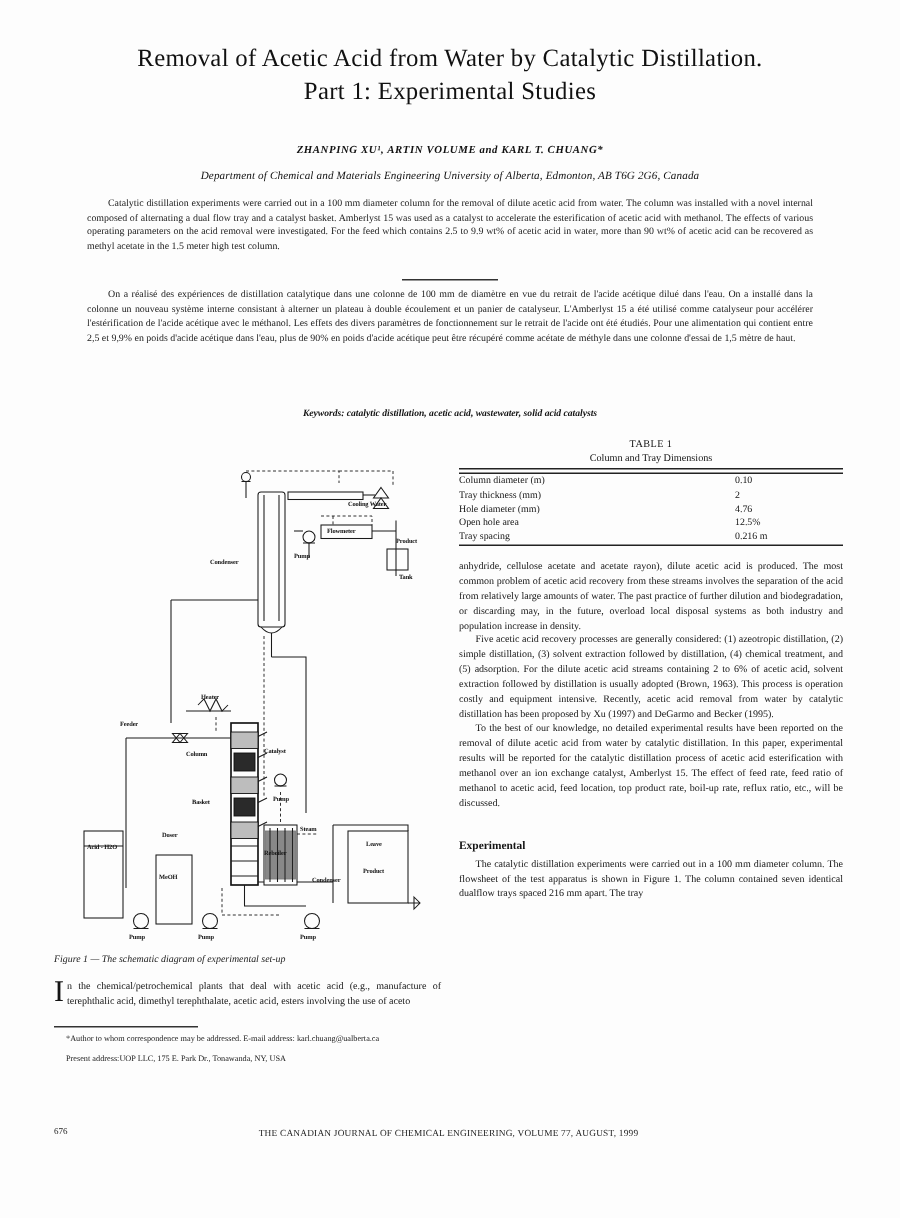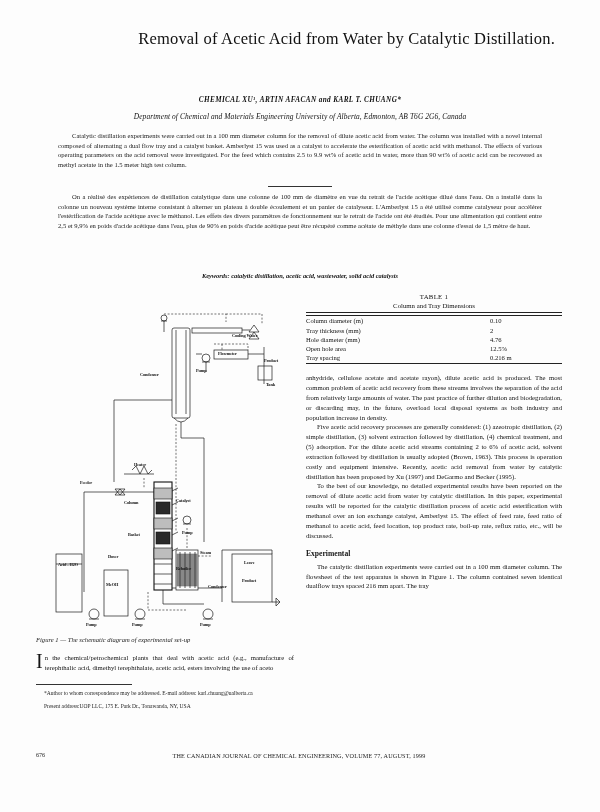--- a/index.html
+++ b/index.html
@@ -29,21 +29,20 @@
     top: 28px;
     width: 510px;
     text-align: center;
   }
   .paper-title {
     font-size: 16.5px;
     line-height: 1.32;
     font-weight: normal;
     margin: 0;
     letter-spacing: .2px;
-    text-align: right;
   }
   .authors {
     position: absolute;
     left: 45px;
     top: 96px;
     width: 510px;
     text-align: center;
     font-size: 7.2px;
     font-weight: bold;
     font-style: italic;
@@ -196,21 +195,21 @@
     line-height: 1.47;
     text-align: justify;
     color: #141414;
     margin-top: 9px;
   }
   .body-text p { margin: 0; text-indent: 11px; }
   .body-text p.noindent { text-indent: 0; }
   .section-head {
     font-size: 7.6px;
     font-weight: bold;
-    margin: 7px 0 3px 0;
+    margin: 17px 0 3px 0;
   }
 
   
   .footer {
     position: absolute;
     left: 36px;
     top: 752px;
     width: 526px;
     font-size: 6px;
     color: #222;
@@ -240,24 +239,25 @@
   .solidfill { stroke: #111; stroke-width: 0.6; fill: #2a2a2a; }
 </style>
 </head>
 <body>
 
 <div class="page">
 
   <div class="title-block">
     <div class="paper-title">
       <div>Removal of Acetic Acid from Water by Catalytic Distillation.</div>
+      <div>Part 1: Experimental Studies</div>
     </div>
   </div>
 
-  <div class="authors">CHEMICAL XU¹, ARTIN AFACAN and KARL T. CHUANG*</div>
+  <div class="authors">ZHANPING XU¹, ARTIN VOLUME and KARL T. CHUANG*</div>
   <div class="affiliation">Department of Chemical and Materials Engineering University of Alberta, Edmonton, AB   T6G 2G6, Canada</div>
 
   <div class="abstract" id="abstract-en">Catalytic distillation experiments were carried out in a 100 mm diameter column for the removal of dilute acetic acid from water. The column was installed with a novel internal composed of alternating a dual flow tray and a catalyst basket. Amberlyst 15 was used as a catalyst to accelerate the esterification of acetic acid with methanol. The effects of various operating parameters on the acid removal were investigated. For the feed which contains 2.5 to 9.9 wt% of acetic acid in water, more than 90 wt% of acetic acid can be recovered as methyl acetate in the 1.5 meter high test column.</div>
   <div class="rule"></div>
   <div class="abstract" id="abstract-fr">On a réalisé des expériences de distillation catalytique dans une colonne de 100 mm de diamètre en vue du retrait de l'acide acétique dilué dans l'eau. On a installé dans la colonne un nouveau système interne consistant à alterner un plateau à double écoulement et un panier de catalyseur. L'Amberlyst 15 a été utilisé comme catalyseur pour accélérer l'estérification de l'acide acétique avec le méthanol. Les effets des divers paramètres de fonctionnement sur le retrait de l'acide ont été étudiés. Pour une alimentation qui contient entre 2,5 et 9,9% en poids d'acide acétique dans l'eau, plus de 90% en poids d'acide acétique peut être récupéré comme acétate de méthyle dans une colonne d'essai de 1,5 mètre de haut.</div>
   <div class="keywords">Keywords: catalytic distillation, acetic acid, wastewater, solid acid catalysts</div>
 
   <div class="col-left">
 
     <div class="figure-wrap">

